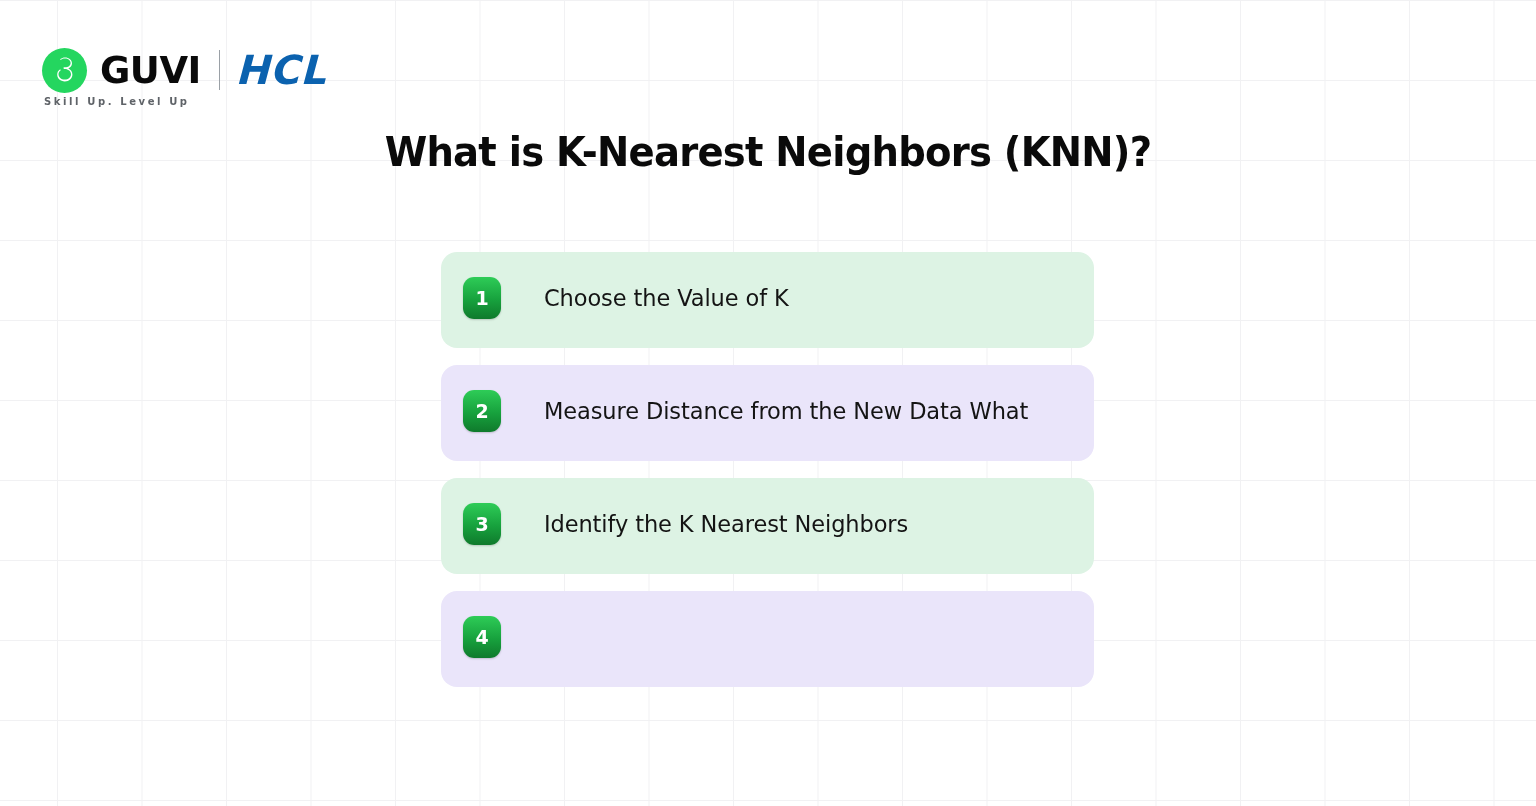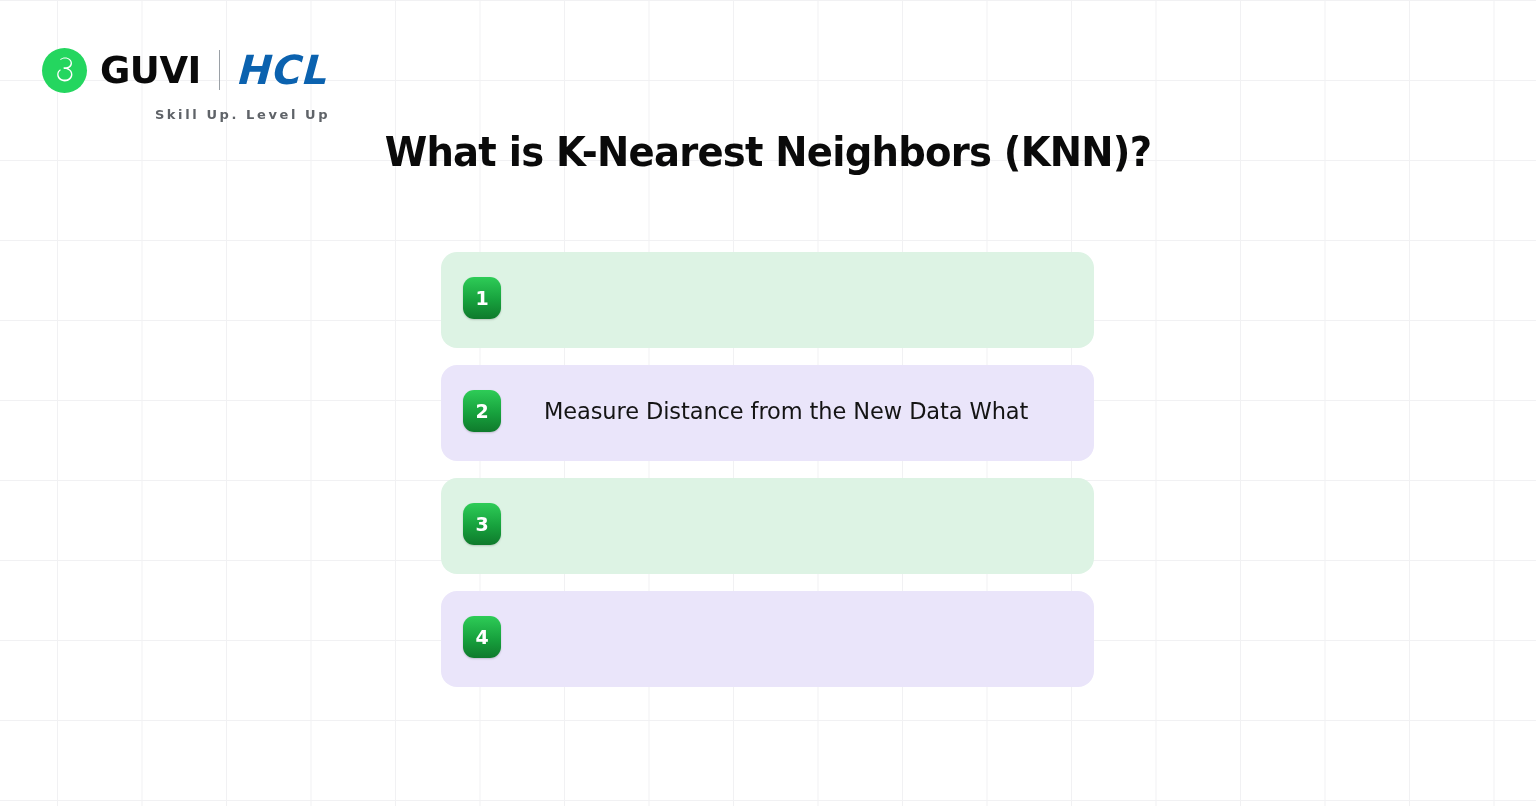--- a/index.html
+++ b/index.html
@@ -36,21 +36,20 @@
     z-index: 1;
   }
 
   
   #brand-bar {
     position: absolute;
     left: 42px;
     top: 44px;
     display: flex;
     flex-direction: column;
-    align-items: flex-end;
   }
 
   .brand-row {
     display: flex;
     align-items: center;
     height: 52px;
   }
 
   .guvi-mark {
     width: 45px;
@@ -88,25 +87,24 @@
     font-weight: 700;
     font-style: italic;
     letter-spacing: 1px;
     color: #0b62af;
     line-height: 1;
     transform: skewX(-4deg);
   }
 
   .tagline {
     font-family: "DejaVu Sans", sans-serif;
-    font-size: 13px;
+    font-size: 10px;
     font-weight: 600;
     letter-spacing: 2.6px;
     color: #5f6368;
-    margin-top: 11px;
     margin-left: 2px;
   }
 
   
   #page-title {
     position: absolute;
     top: 128px;
     left: 0;
     width: 1536px;
     text-align: center;
@@ -193,29 +191,31 @@
 
     <div class="tagline">Skill Up. Level Up</div>
   </div>
 
   <h1 id="page-title">What is K-Nearest Neighbors (KNN)?</h1>
 
   <div id="steps">
 
     <div class="step-row green">
       <span class="step-badge">1</span>
+      <span class="step-label">Choose the Value of K</span>
     </div>
 
     <div class="step-row purple">
       <span class="step-badge">2</span>
       <span class="step-label">Measure Distance from the New Data What</span>
     </div>
 
     <div class="step-row green">
       <span class="step-badge">3</span>
+      <span class="step-label">Identify the K Nearest Neighbors</span>
     </div>
 
     <div class="step-row purple">
       <span class="step-badge">4</span>
     </div>
 
   </div>
 
 </div>
 

